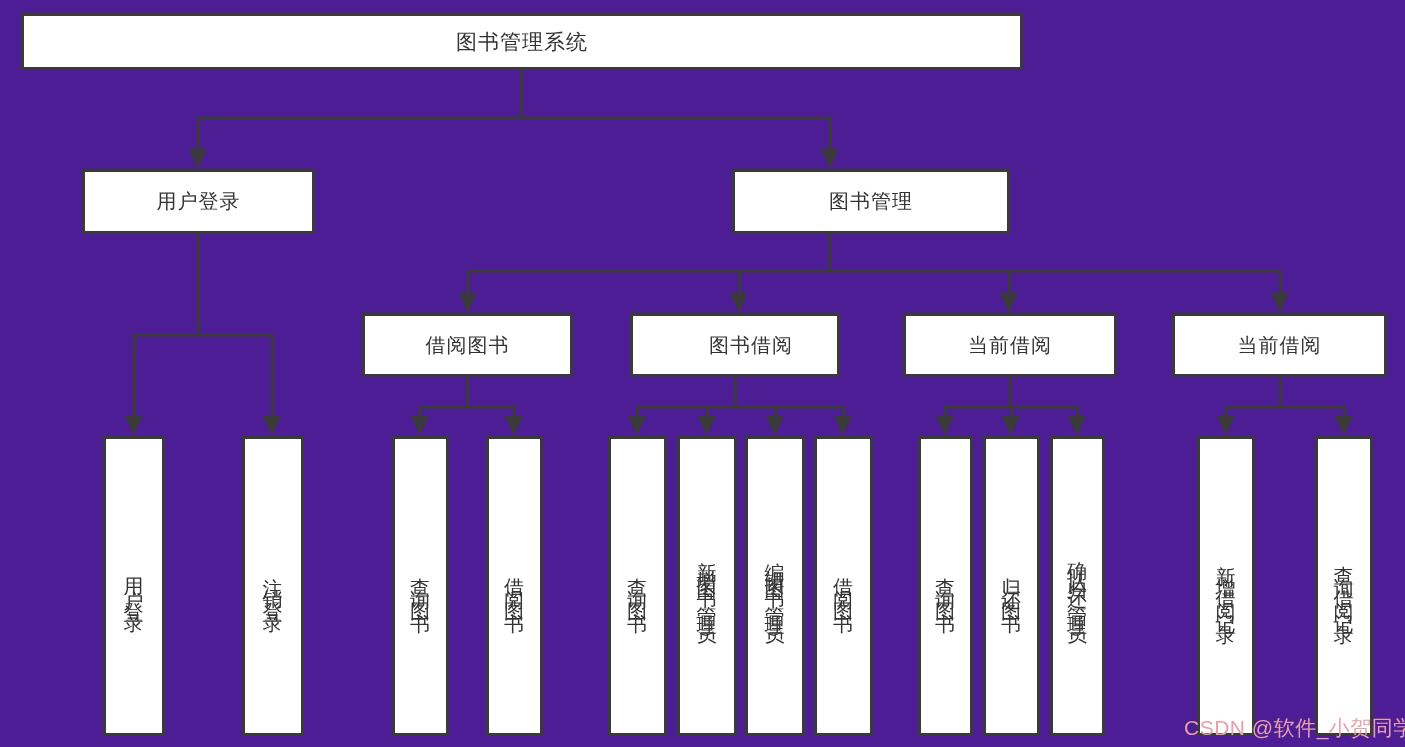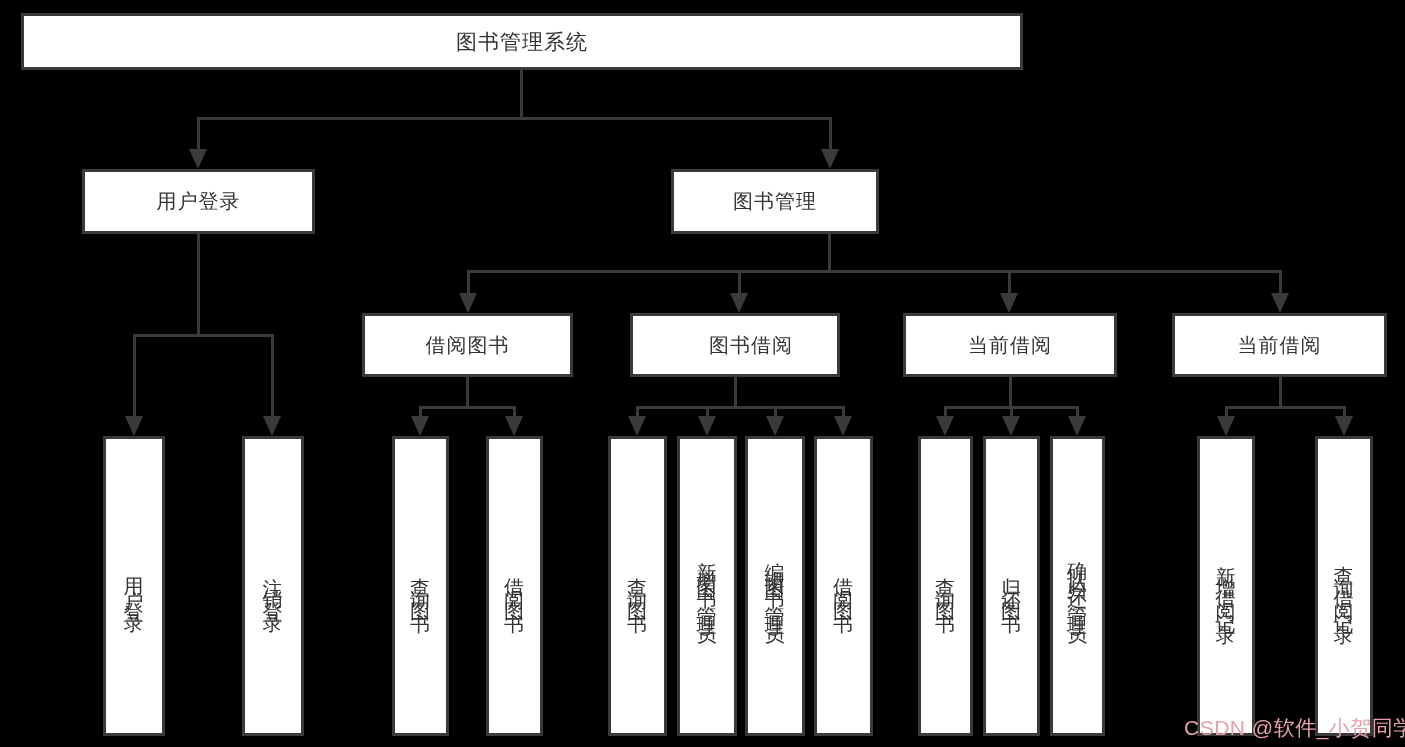--- a/index.html
+++ b/index.html
@@ -1,19 +1,19 @@
 <!DOCTYPE html>
 <html><head>
 <meta charset="utf-8">
 <style>
   html,body{margin:0;padding:0;background:#ffffff;}
   #stage{
     position:relative;
     width:1405px;height:747px;
-    background:#000000;
+    background:#4c1d95;
     font-family:"Liberation Sans", sans-serif;
     overflow:hidden;
   }
   .box{
     position:absolute;
     box-sizing:border-box;
     border:3px solid #3a3a3a;
     background:#ffffff;
     display:flex;
     align-items:center;
@@ -67,21 +67,21 @@
   <div class="ln" style="left:520px;top:70px;width:3px;height:48px;"></div>
   <div class="ln" style="left:197px;top:117px;width:635px;height:3px;"></div>
   <div class="ln" style="left:197px;top:117px;width:3px;height:34px;"></div>
   <div class="ln" style="left:829px;top:117px;width:3px;height:34px;"></div>
   <div class="ar" style="left:189px;top:149px;"></div>
   <div class="ar" style="left:821px;top:149px;"></div>
 
   <div class="box" style="left:82px;top:169px;width:233px;height:65px;">
     <span>用户登录</span>
   </div>
-  <div class="box" style="left:671px;top:169px;width:208px;height:65px;">
+  <div class="box" style="left:732px;top:169px;width:278px;height:65px;">
     <span>图书管理</span>
   </div>
 
   <div class="ln" style="left:197px;top:234px;width:3px;height:101px;"></div>
   <div class="ln" style="left:133px;top:334px;width:141px;height:3px;"></div>
   <div class="ln" style="left:133px;top:334px;width:3px;height:84px;"></div>
   <div class="ln" style="left:271px;top:334px;width:3px;height:84px;"></div>
   <div class="ar" style="left:125px;top:416px;"></div>
   <div class="ar" style="left:263px;top:416px;"></div>
 

